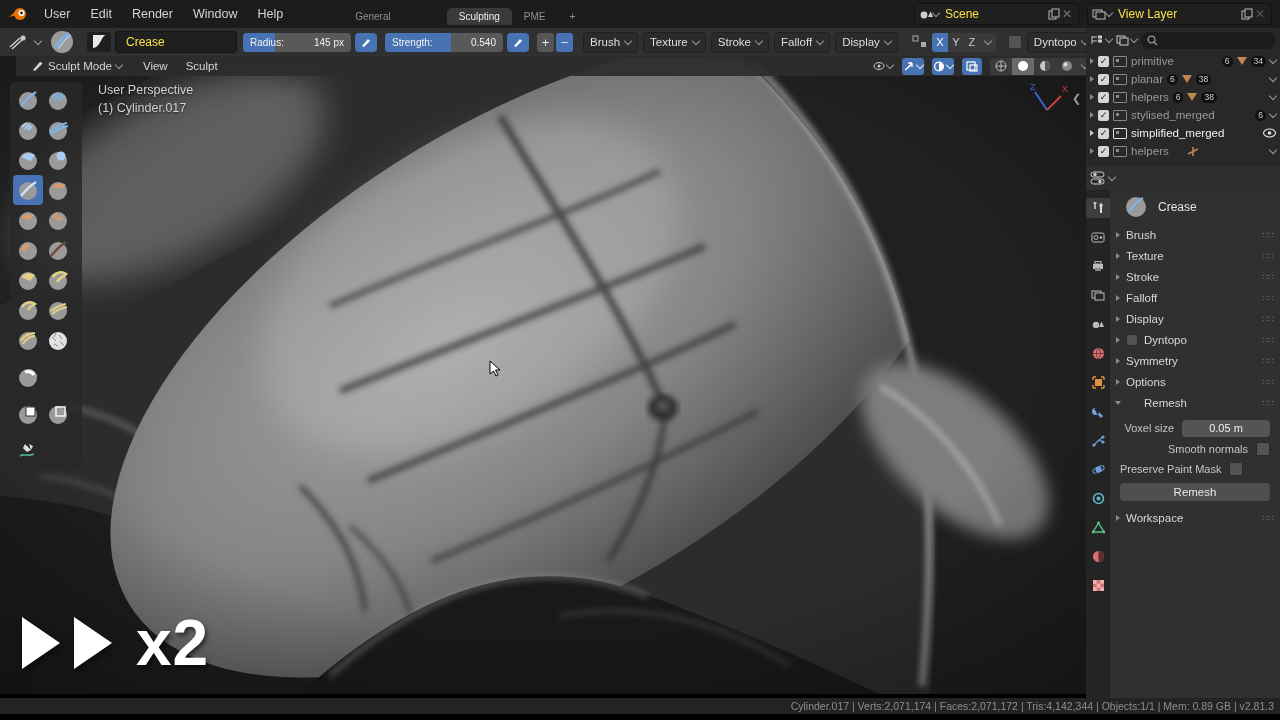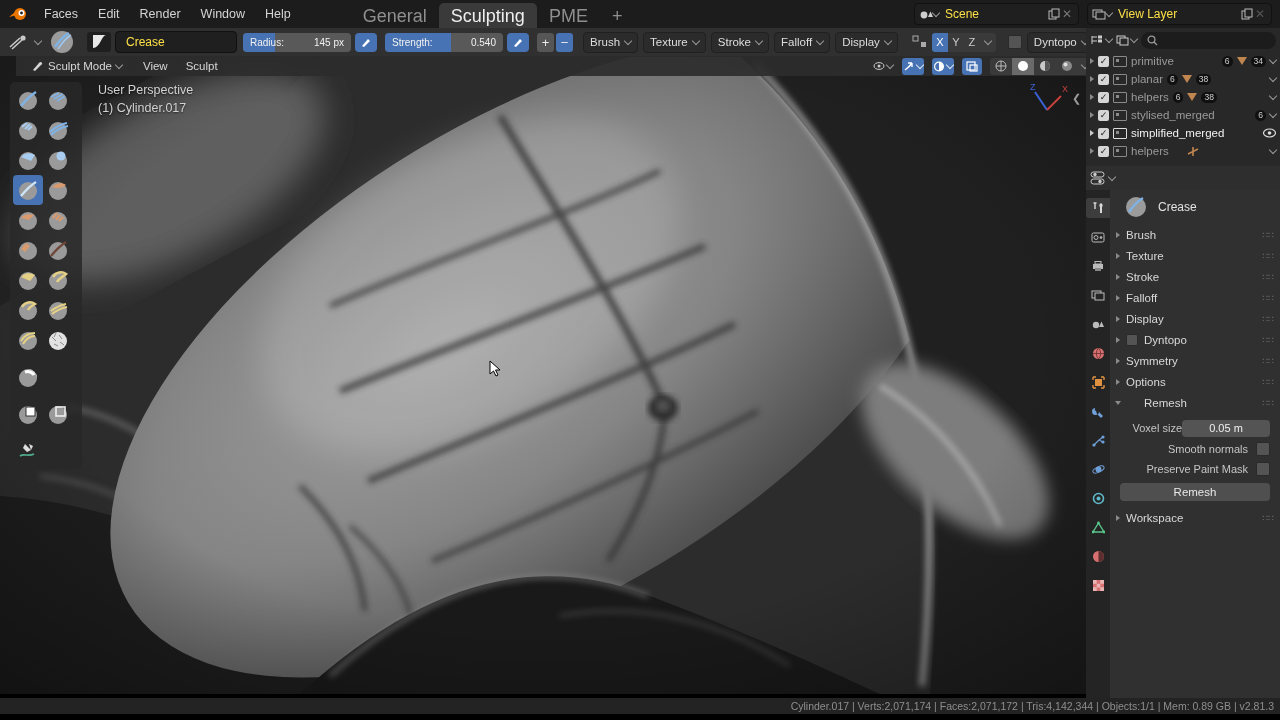--- a/index.html
+++ b/index.html
@@ -4,22 +4,22 @@
 <style>
   html,body{margin:0;padding:0;background:#000;}
   #app{position:relative;width:1280px;height:720px;background:#000;overflow:hidden;
        font-family:"Liberation Sans","DejaVu Sans",sans-serif;color:#ccc;font-size:12px;
        -webkit-font-smoothing:antialiased;}
   .abs{position:absolute;}
   .row{display:flex;align-items:center;}
   
   #topbar{left:0;top:0;width:1280px;height:28px;background:#1c1c1c;display:flex;align-items:center;}
   .menu-item{padding:0 10px;color:#d4d4d4;font-size:12.5px;cursor:default;}
-  .wtab{padding:3px 12px;color:#8f8f8f;font-size:18px;border-radius:5px 5px 0 0;margin-top:4px;}
-  .wtab.active{background:#3a3a3a;color:#efefef;}
+  .wtab{padding:3px 12px;color:#8f8f8f;font-size:10px;border-radius:5px 5px 0 0;margin-top:4px;}
+  .wtab.active{background:#3a3a3a;color:#efefef;margin-left:44px;}
   .idfield{background:#1f1f1f;border:1px solid #111;border-radius:4px;height:20px;display:flex;align-items:center;padding:0 4px;}
   .idfield .txt{color:#fde047;padding:0 6px;font-size:12px;}
   
   #tools{left:0;top:28px;width:1280px;height:28px;background:#303030;border-bottom:1px solid #1a1a1a;}
   .slider{position:relative;height:19px;background:#595959;border-radius:4px;overflow:hidden;
           display:flex;align-items:center;justify-content:space-between;font-size:10px;color:#f2f2f2;}
   .slider .fill{position:absolute;left:0;top:0;bottom:0;background:#4772b3;}
   .slider span{position:relative;z-index:1;padding:0 7px;}
   .pbtn{width:22px;height:19px;background:#4772b3;border-radius:4px;display:flex;align-items:center;justify-content:center;}
   .sqbtn{width:17px;height:19px;background:#565656;border-radius:3px;color:#eee;display:flex;align-items:center;justify-content:center;font-size:13px;}
@@ -156,29 +156,34 @@
     </div>
     
     <div class="abs" style="left:1072px;top:36px;color:#9a9a9a;font-size:11px;">❮</div>
 
     
     <svg class="abs" style="left:489px;top:304px;" width="14" height="18">
       <polygon points="1,1 1,14 4.5,11 7,16 9,15 6.5,10 11,10" fill="#fff" stroke="#000" stroke-width="1"></polygon>
     </svg>
   </div>
 
+  <div id="ff" class="abs">
+    <div class="t"></div>
+    <div class="t"></div>
+    <div class="x2">x2</div>
+  </div>
 
   <div id="topbar" class="abs">
     <svg width="20" height="16" style="margin:0 6px 0 8px;">
       <circle cx="12" cy="8" r="6" fill="#ea7600"></circle>
         <circle cx="13.5" cy="7" r="3" fill="#fff"></circle>
       <circle cx="13.5" cy="7" r="1.4" fill="#1c1c1c"></circle>
         <path d="M1,11 L7,6 L9,9 Z" fill="#ea7600"></path>
     </svg>
-    <div class="menu-item">Faces</div>
+    <div class="menu-item">User</div>
     <div class="menu-item">Edit</div>
     <div class="menu-item">Render</div>
     <div class="menu-item">Window</div>
     <div class="menu-item">Help</div>
     <div style="width:50px;"></div>
     <div class="wtab">General</div>
     <div class="wtab active">Sculpting</div>
     <div class="wtab">PME</div>
     <div class="wtab">+</div>
     <div style="flex:1;"></div>
@@ -764,29 +769,29 @@
           <span>Options</span>
           <span class="grip">∷∷</span>
         </div>
       <div class="panel">
           <div class="tri" style="transform:rotate(90deg);"></div>
           <span style="margin-left:18px;">Remesh</span>
           <span class="grip">∷∷</span>
         </div>
 
       <div style="padding:4px 10px 6px 10px;">
-        <div class="row" style="justify-content:flex-end;height:22px;">
+        <div class="row" style="justify-content:flex-end;gap:8px;height:22px;">
           <span class="plabel">Voxel size</span>
           <div class="field" style="width:88px;">0.05 m</div>
         </div>
         <div class="row" style="justify-content:flex-end;gap:8px;height:20px;">
           <span class="plabel">Smooth normals</span>
           <div class="chk"></div>
         </div>
-        <div class="row" style="justify-content:flex-end;gap:8px;height:20px;">
+        <div class="row" style="gap:8px;height:20px;">
           <span class="plabel">Preserve Paint Mask</span>
           <div class="chk"></div>
         </div>
         <div class="btn" style="margin-top:4px;">Remesh</div>
       </div>
       <div class="panel">
           <div class="tri"></div>
           <span>Workspace</span>
           <span class="grip">∷∷</span>
         </div>

